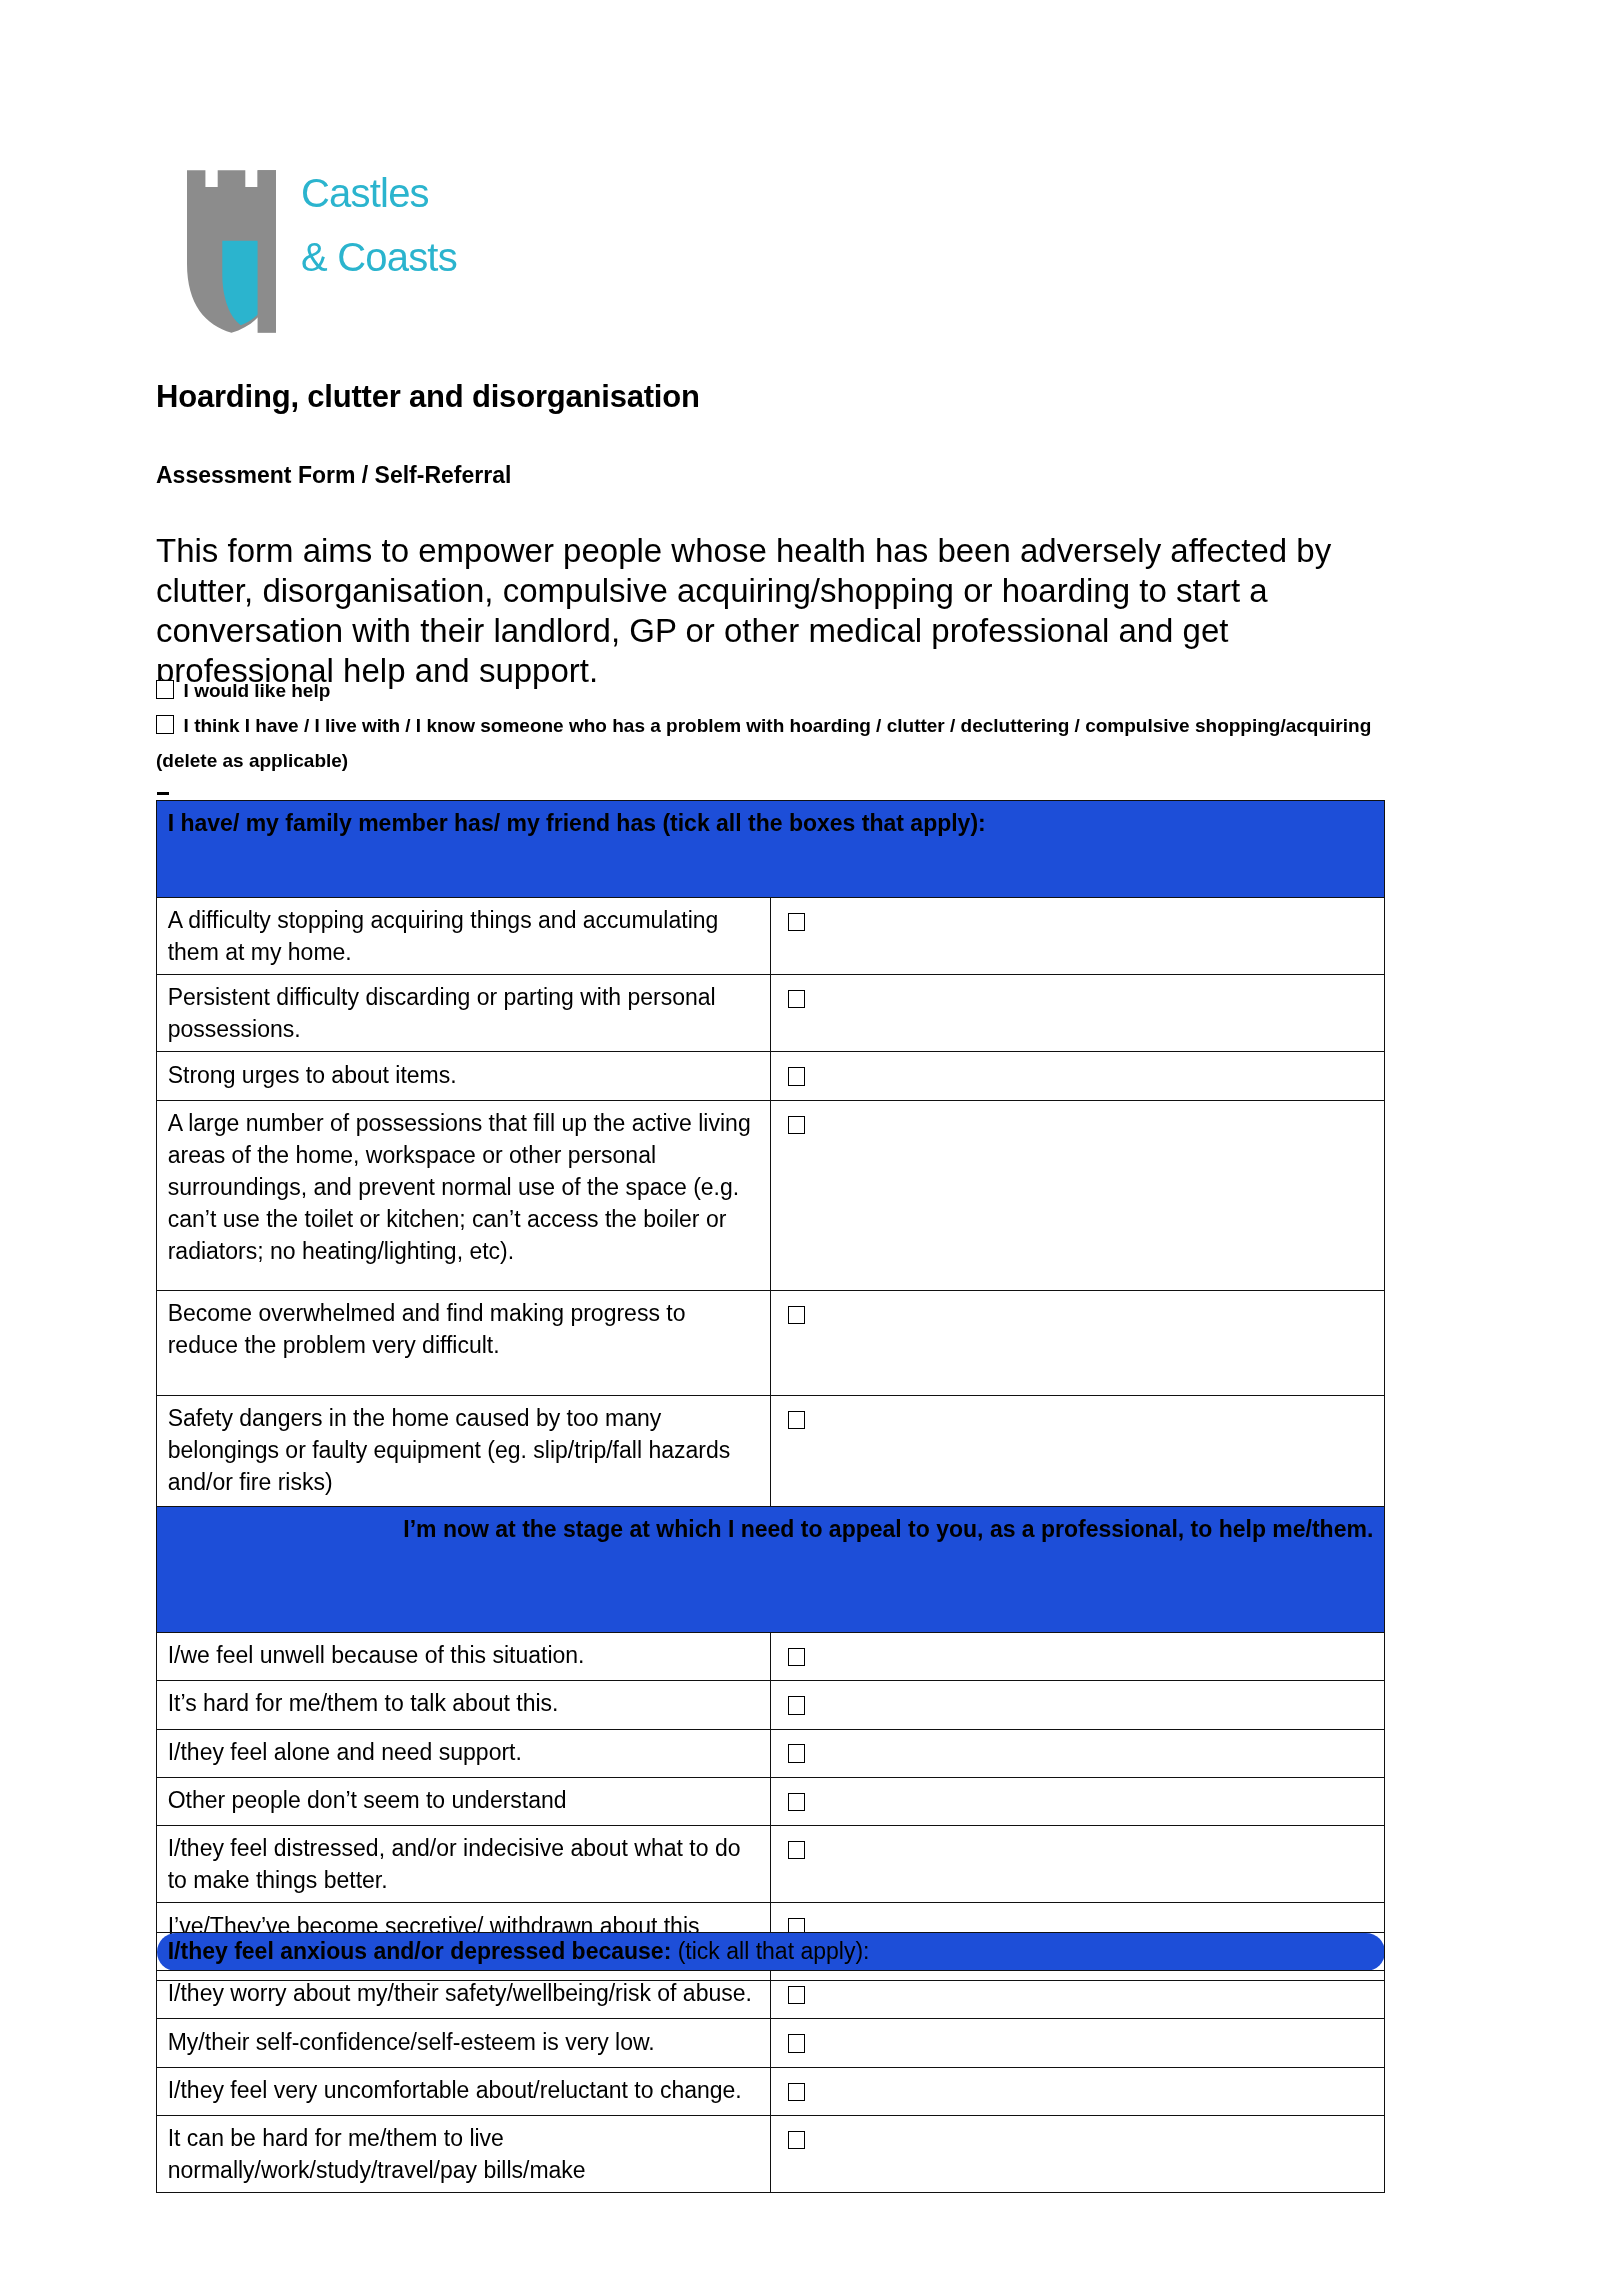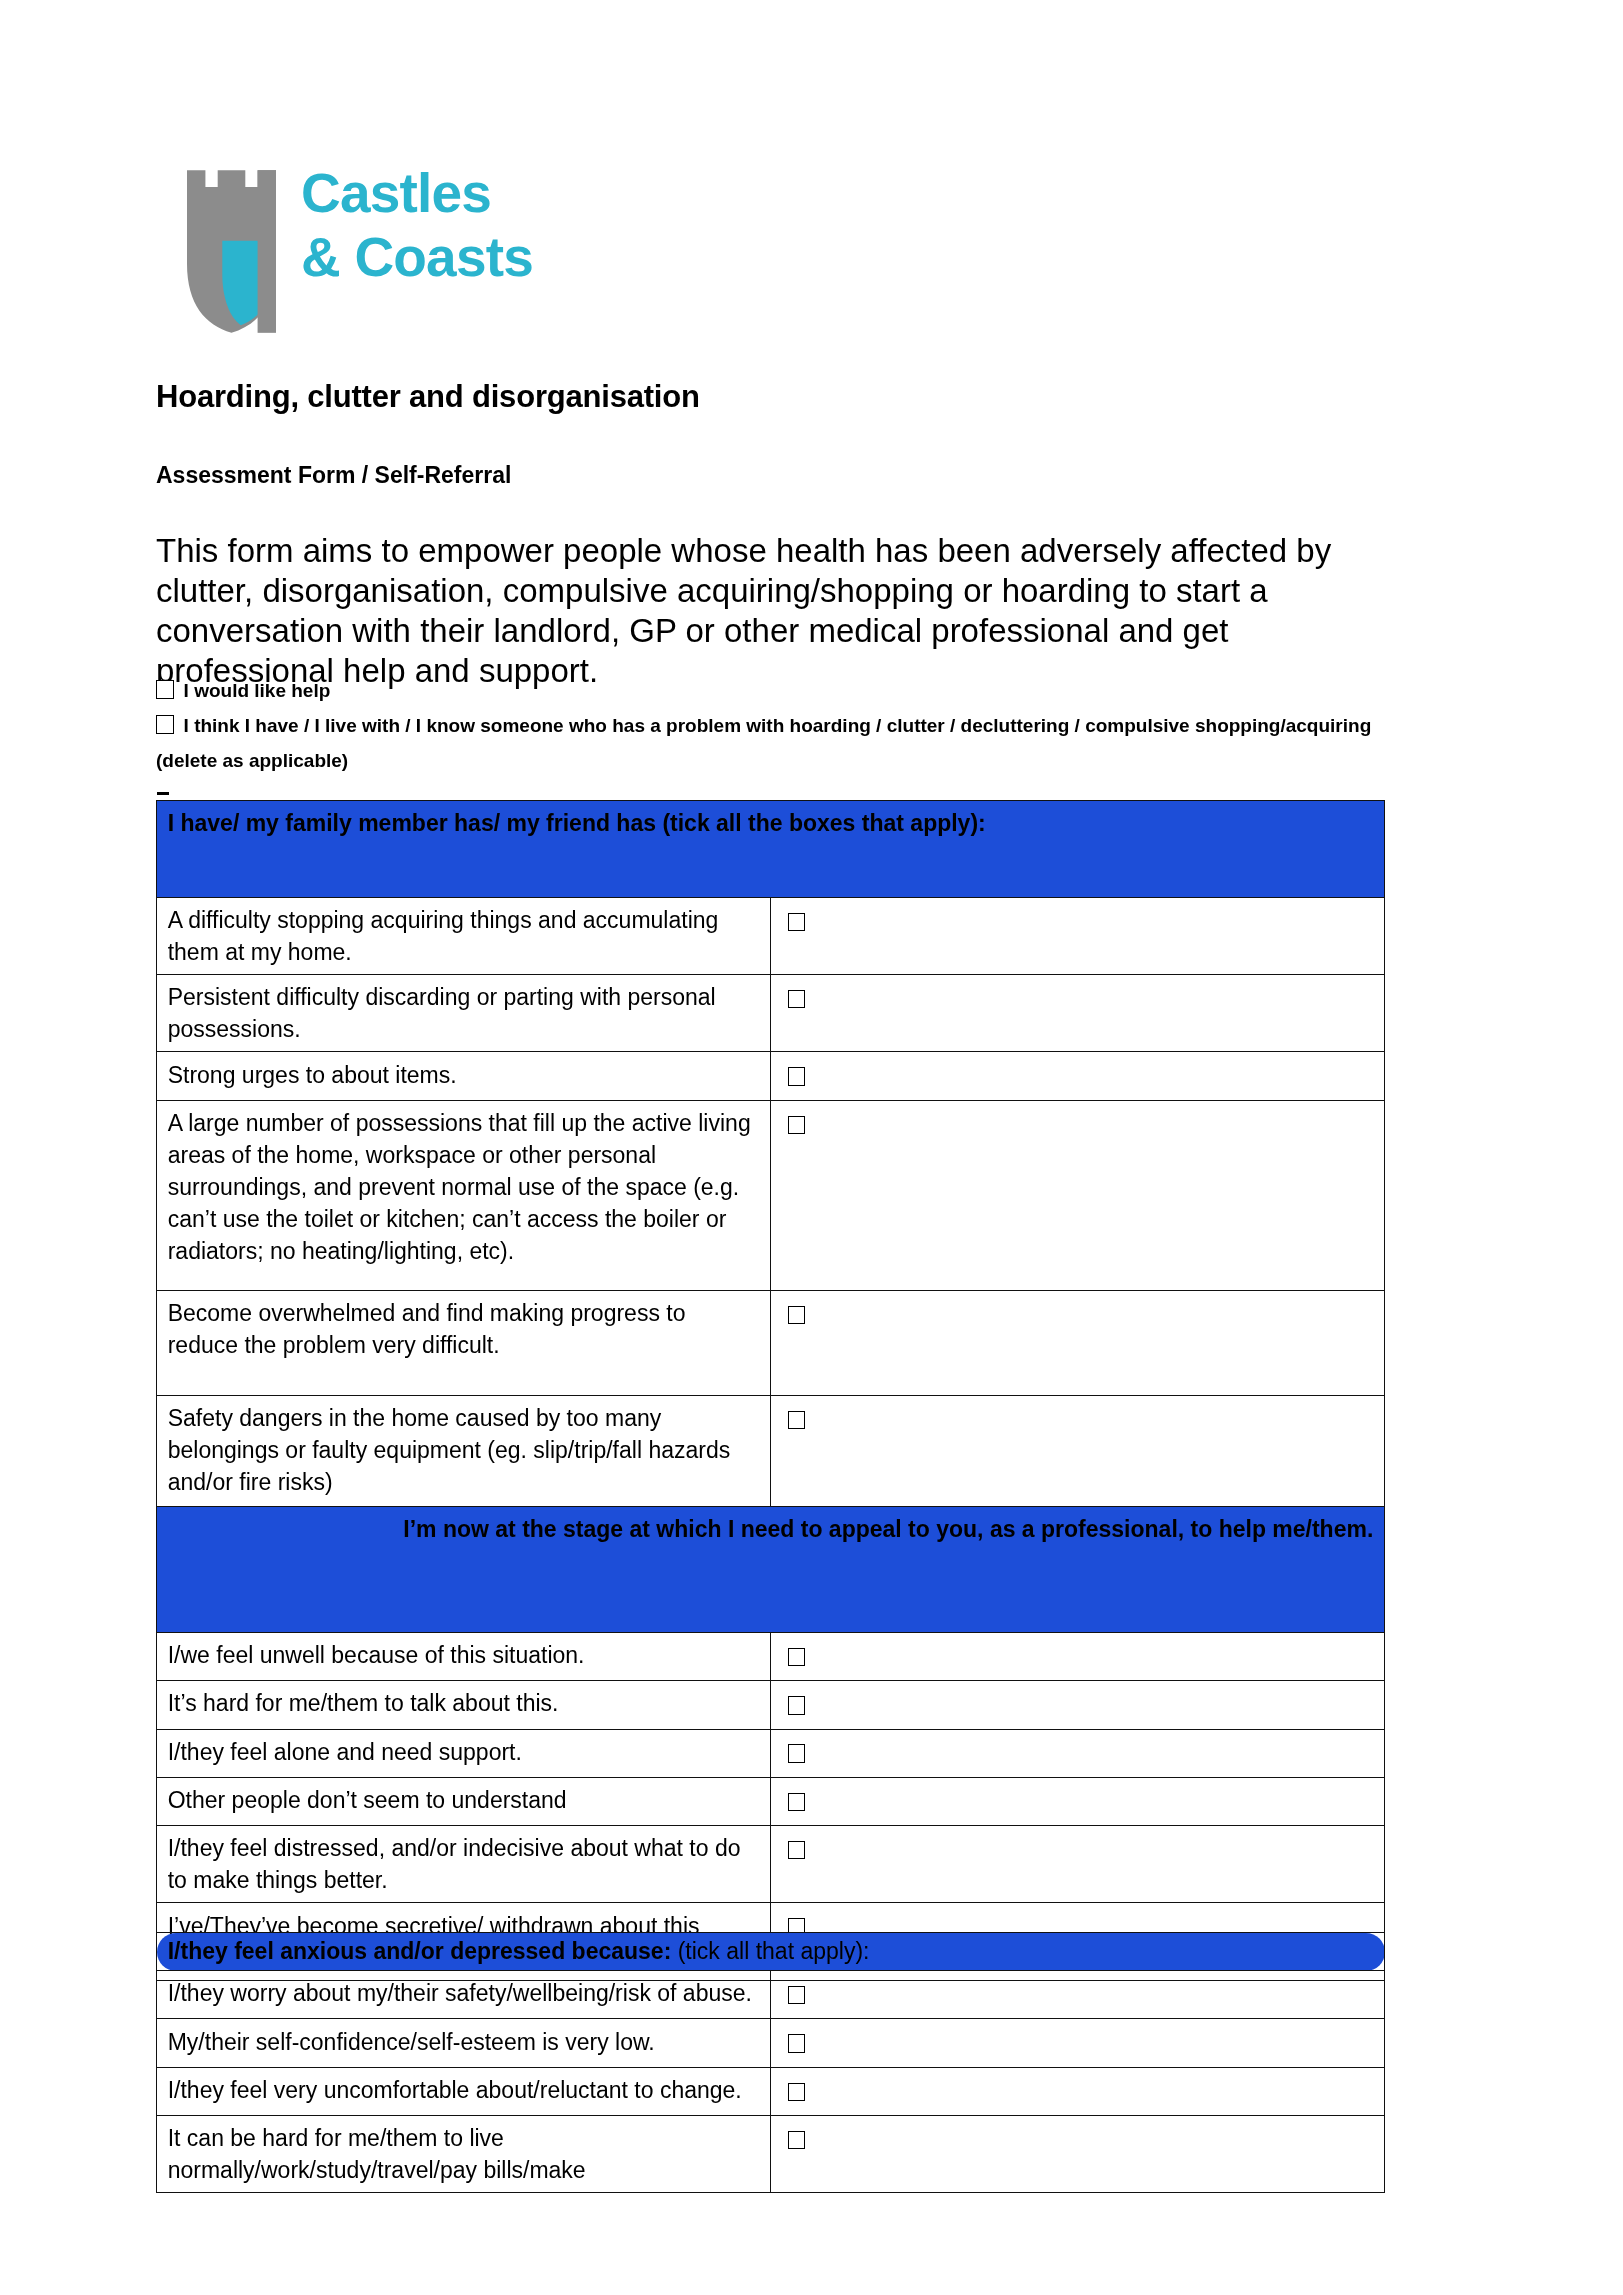--- a/index.html
+++ b/index.html
@@ -36,22 +36,22 @@
     left: 0;
     top: 9.2px;
     width: 89px;
     height: 163px;
   }
   .logo-wordmark {
     position: absolute;
     left: 114px;
     top: 0px;
     color: #2bb4ce;
-    font-weight: bold;
-    font-size: 55px;
+    font-weight: normal;
+    font-size: 40px;
     line-height: 64px;
     letter-spacing: -0.8px;
     white-space: pre;
   }
 
   
   .doc-title {
     position: absolute;
     left: 156px;
     top: 378px;

